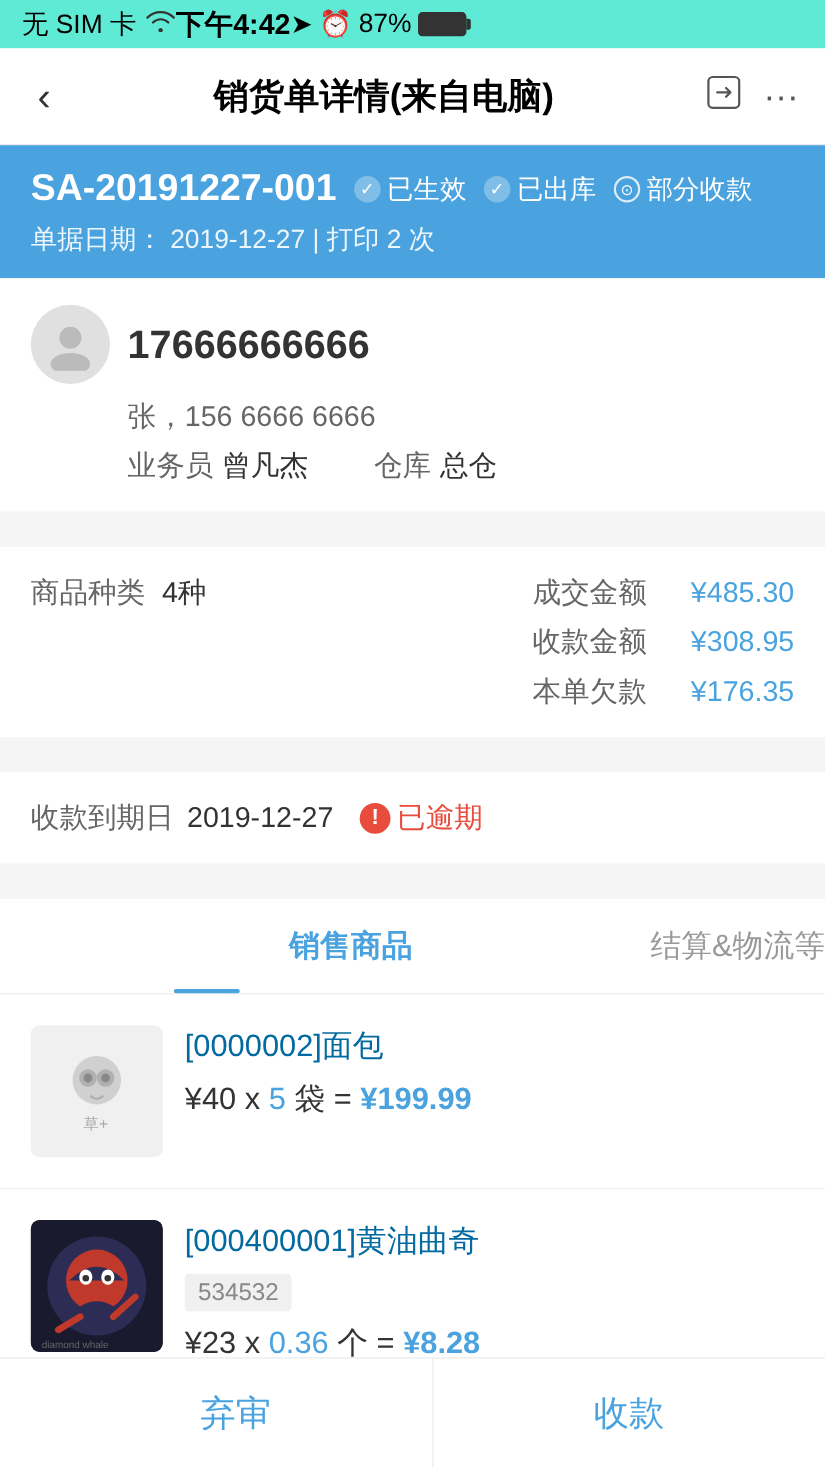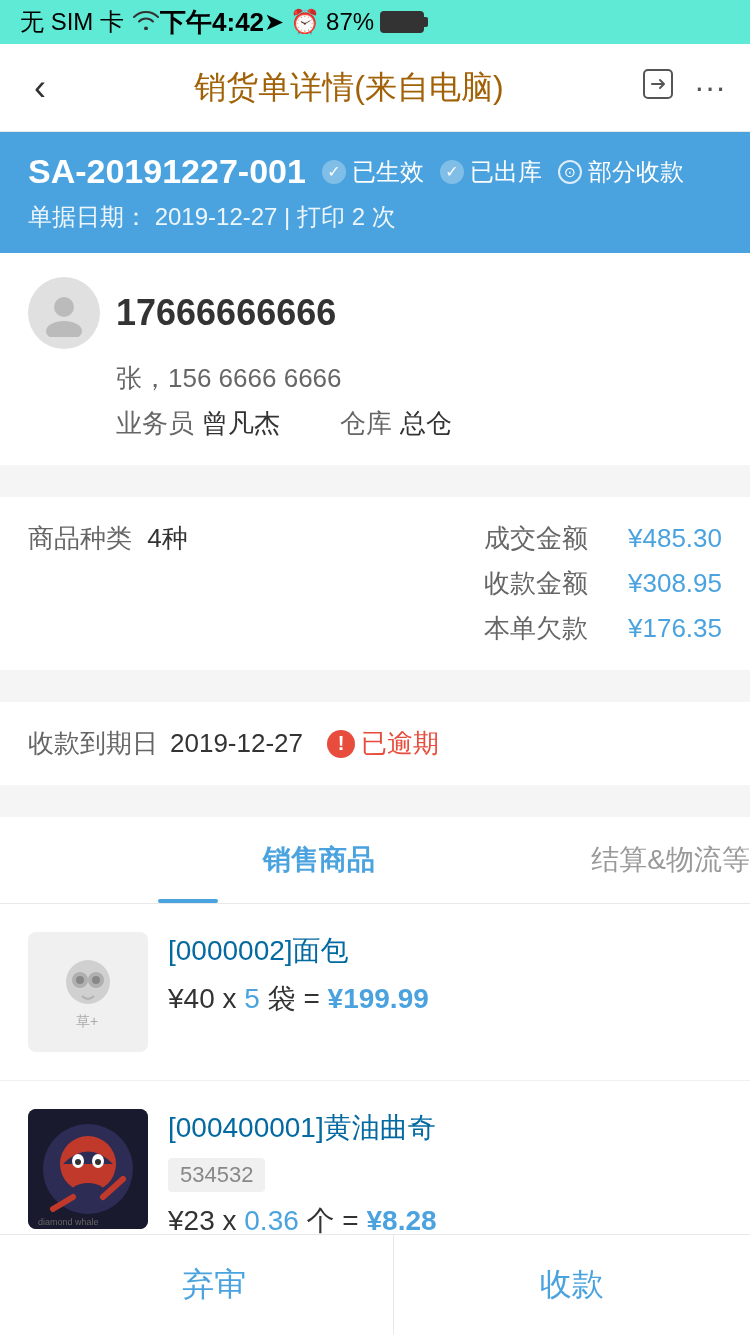--- a/index.html
+++ b/index.html
@@ -58,22 +58,22 @@
       border-bottom: 1px solid #e8e8e8;
     }
     .nav-back {
       font-size: 36px;
       color: #333;
       cursor: pointer;
       padding: 10px;
     }
     .nav-title {
       font-size: 32px;
-      font-weight: 400;
-      color: #a16207;
+      font-weight: 700;
+      color: #000000;
     }
     .nav-actions { display: flex; align-items: center; gap: 20px; }
     .nav-icon {
       font-size: 32px;
       color: #555;
       cursor: pointer;
     }
 
     
     .order-header {

